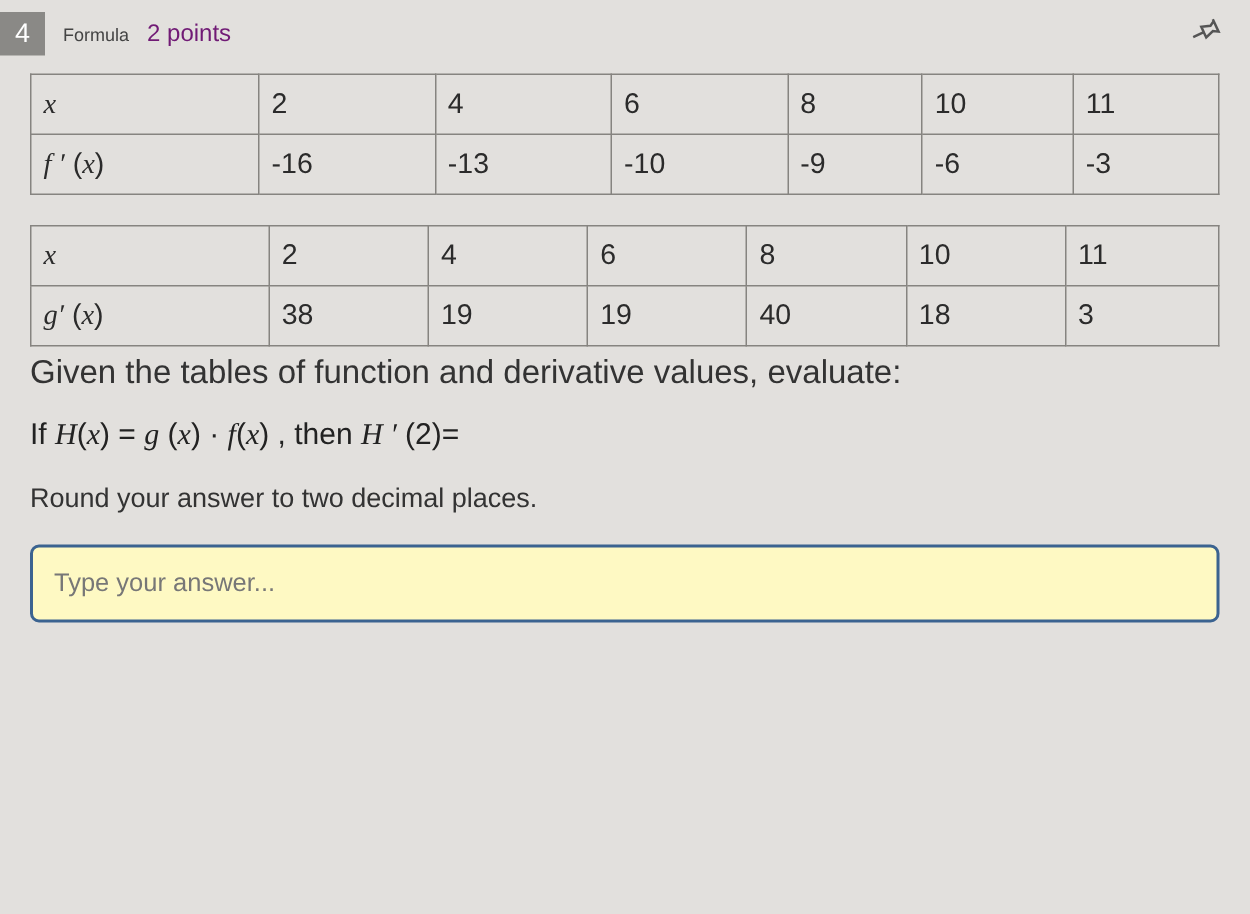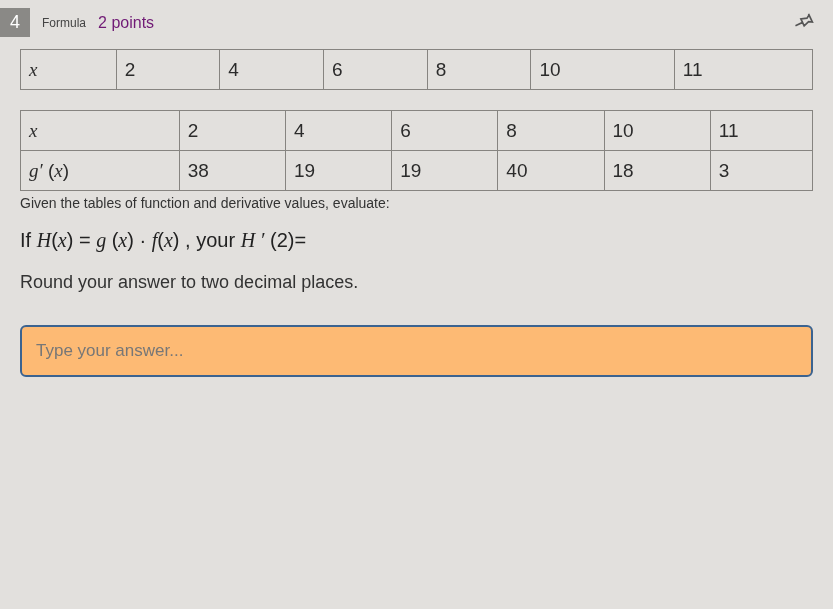--- a/index.html
+++ b/index.html
@@ -43,29 +43,29 @@
       background: transparent;
     }
     td {
       border: 1px solid #868480;
       padding: 6px 8px;
       font-size: 19px;
       color: #2b2b2b;
       height: 40px;
     }
     td .fn { font-family: 'Times New Roman', serif; font-style: italic; }
-    .prompt-line { font-size: 14px; color: #333; margin: 4px 0 18px 0; }
+    .prompt-line { font-size: 22px; color: #333; margin: 4px 0 18px 0; }
     .formula-line { font-size: 20px; color: #222; margin: 0 0 20px 0; font-family: Arial, sans-serif; }
     .formula-line .m { font-family: 'Times New Roman', serif; font-style: italic; }
-    .round-line { font-size: 18px; color: #333; margin-bottom: 32px; }
+    .round-line { font-size: 18px; color: #333; margin-bottom: 20px; }
     .answer-box {
       border: 2px solid #3b6390;
       border-radius: 6px;
       padding: 14px 14px;
-      background: #fdba74;
+      background: #fef9c3;
     }
     .answer-input {
       width: 100%;
       border: none;
       background: transparent;
       font-size: 17px;
       color: #666;
       outline: none;
     }
     .answer-input::placeholder { color: #777; }
@@ -92,20 +92,29 @@
     <tbody>
         <tr>
       <td><span class="fn">x</span></td>
       <td>2</td>
       <td>4</td>
       <td>6</td>
       <td>8</td>
       <td>10</td>
       <td>11</td>
     </tr>
+    <tr>
+      <td><span class="fn">f ′</span> (<span class="fn">x</span>)</td>
+      <td>-16</td>
+      <td>-13</td>
+      <td>-10</td>
+      <td>-9</td>
+      <td>-6</td>
+      <td>-3</td>
+    </tr>
   </tbody>
     </table>
 
   <table>
     <tbody>
         <tr>
       <td><span class="fn">x</span></td>
       <td>2</td>
       <td>4</td>
       <td>6</td>
@@ -121,21 +130,21 @@
       <td>40</td>
       <td>18</td>
       <td>3</td>
     </tr>
   </tbody>
     </table>
 
   <div class="prompt-line" style="margin-top:-16px;">Given the tables of function and derivative values, evaluate:</div>
 
   <div class="formula-line">
-    <span>If </span><span class="m">H</span>(<span class="m">x</span>) = <span class="m">g</span> (<span class="m">x</span>) · <span class="m">f</span>(<span class="m">x</span>)<span> , your </span><span class="m">H ′</span> (2)=
+    <span>If </span><span class="m">H</span>(<span class="m">x</span>) = <span class="m">g</span> (<span class="m">x</span>) · <span class="m">f</span>(<span class="m">x</span>)<span> , then </span><span class="m">H ′</span> (2)=
   </div>
 
   <div class="round-line">Round your answer to two decimal places.</div>
 
   <div class="answer-box">
     <input class="answer-input" type="text" placeholder="Type your answer..." style="">
   </div>
 
 </div>
 

